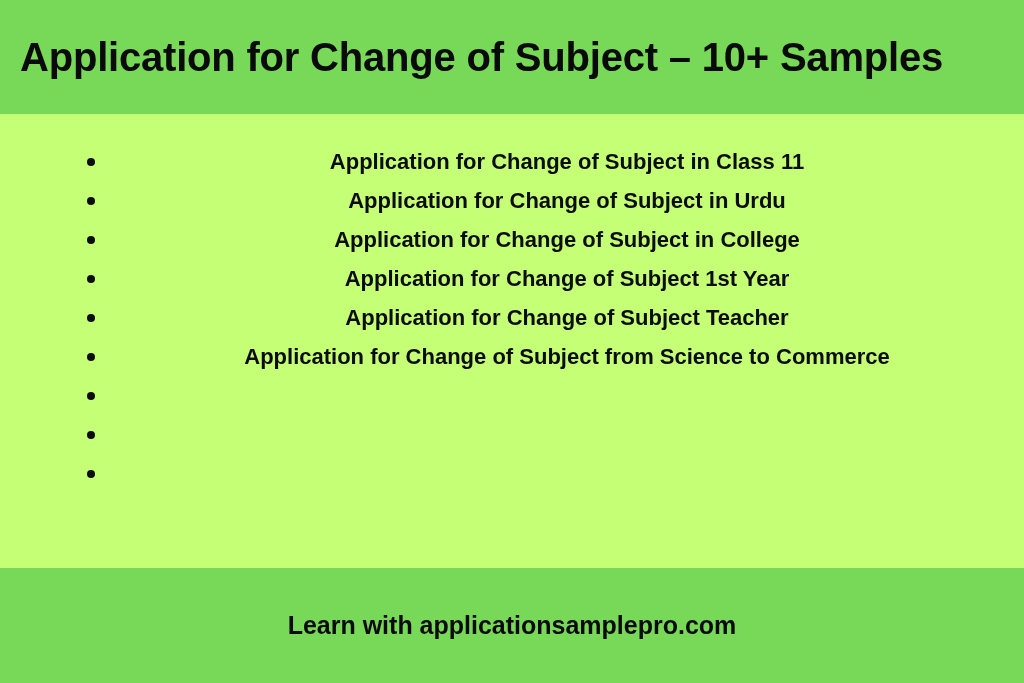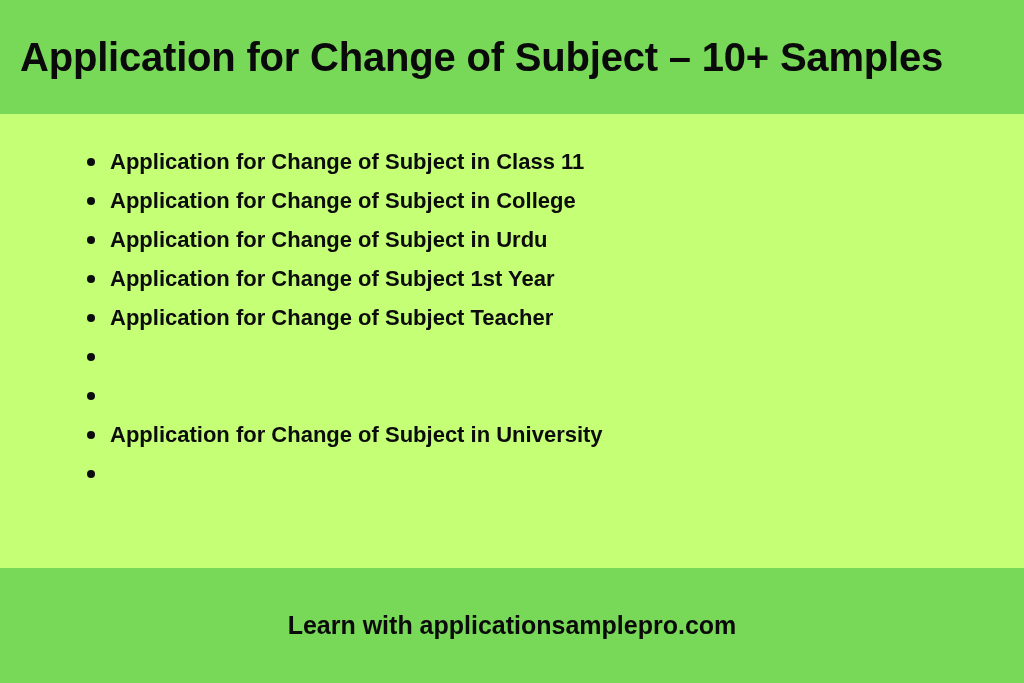--- a/index.html
+++ b/index.html
@@ -54,20 +54,21 @@
   }
   .sample-item {
     position: relative;
     height: 39px;
     line-height: 39px;
     padding-left: 110px;
     font-size: 22px;
     font-weight: 700;
     color: #0c0c0c;
     white-space: nowrap;
+    text-align: center;
   }
   .bullet-dot {
     position: absolute;
     left: 87px;
     top: 50%;
     transform: translateY(-50%);
     width: 8px;
     height: 8px;
     border-radius: 50%;
     background: #0c0c0c;
@@ -105,49 +106,49 @@
   <div class="body-band">
     <ul class="sample-list">
 
       <li class="sample-item">
         <span class="bullet-dot"></span>
         <span class="item-label">Application for Change of Subject in Class 11</span>
       </li>
 
       <li class="sample-item">
         <span class="bullet-dot"></span>
-        <span class="item-label">Application for Change of Subject in College</span>
+        <span class="item-label">Application for Change of Subject in Urdu</span>
       </li>
 
       <li class="sample-item">
         <span class="bullet-dot"></span>
-        <span class="item-label">Application for Change of Subject in Urdu</span>
+        <span class="item-label">Application for Change of Subject in College</span>
       </li>
 
       <li class="sample-item">
         <span class="bullet-dot"></span>
         <span class="item-label">Application for Change of Subject 1st Year</span>
       </li>
 
       <li class="sample-item">
         <span class="bullet-dot"></span>
         <span class="item-label">Application for Change of Subject Teacher</span>
       </li>
 
       <li class="sample-item">
         <span class="bullet-dot"></span>
+        <span class="item-label">Application for Change of Subject from Science to Commerce</span>
       </li>
 
       <li class="sample-item">
         <span class="bullet-dot"></span>
       </li>
 
       <li class="sample-item">
         <span class="bullet-dot"></span>
-        <span class="item-label">Application for Change of Subject in University</span>
       </li>
 
       <li class="sample-item">
         <span class="bullet-dot"></span>
       </li>
 
 
     </ul>
   </div>
 

